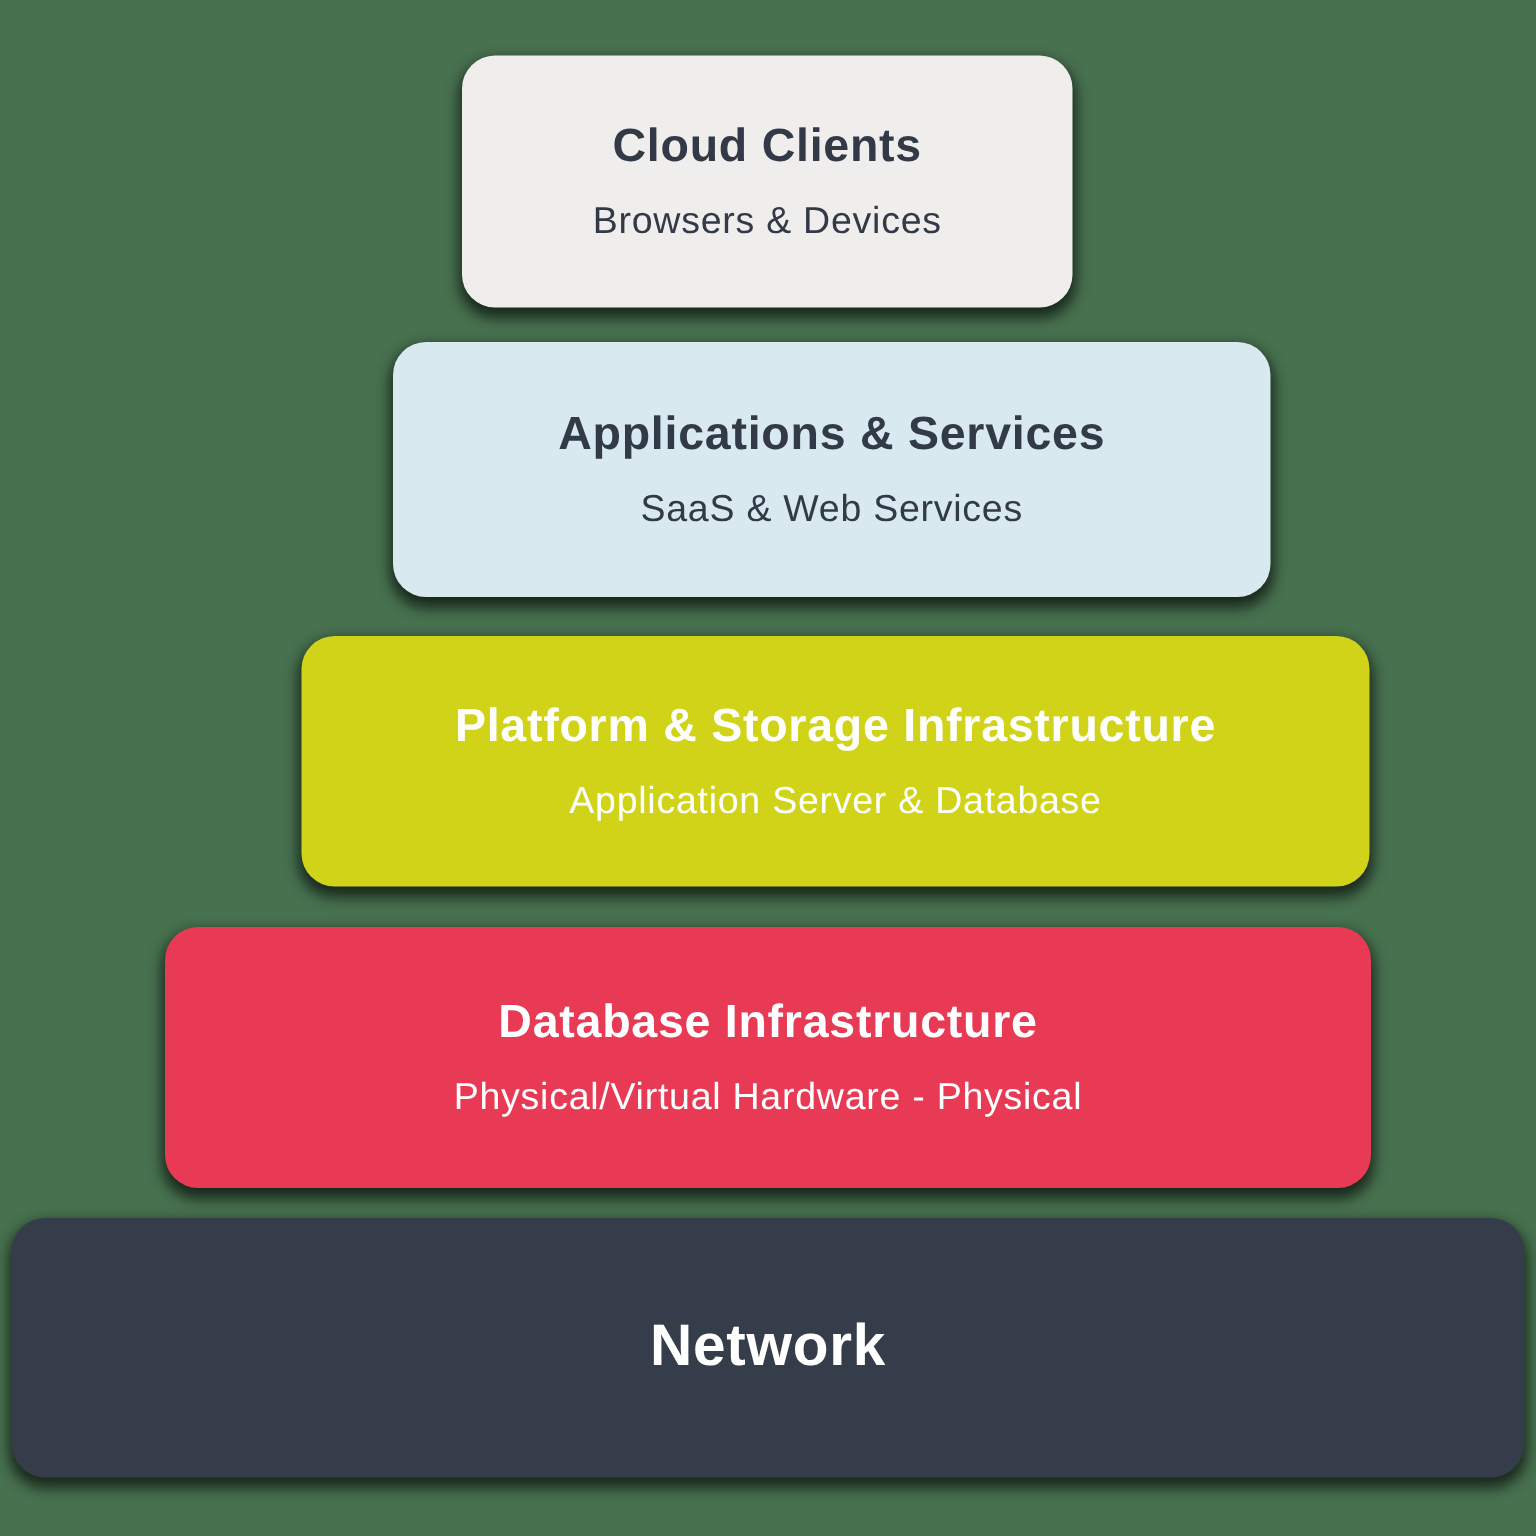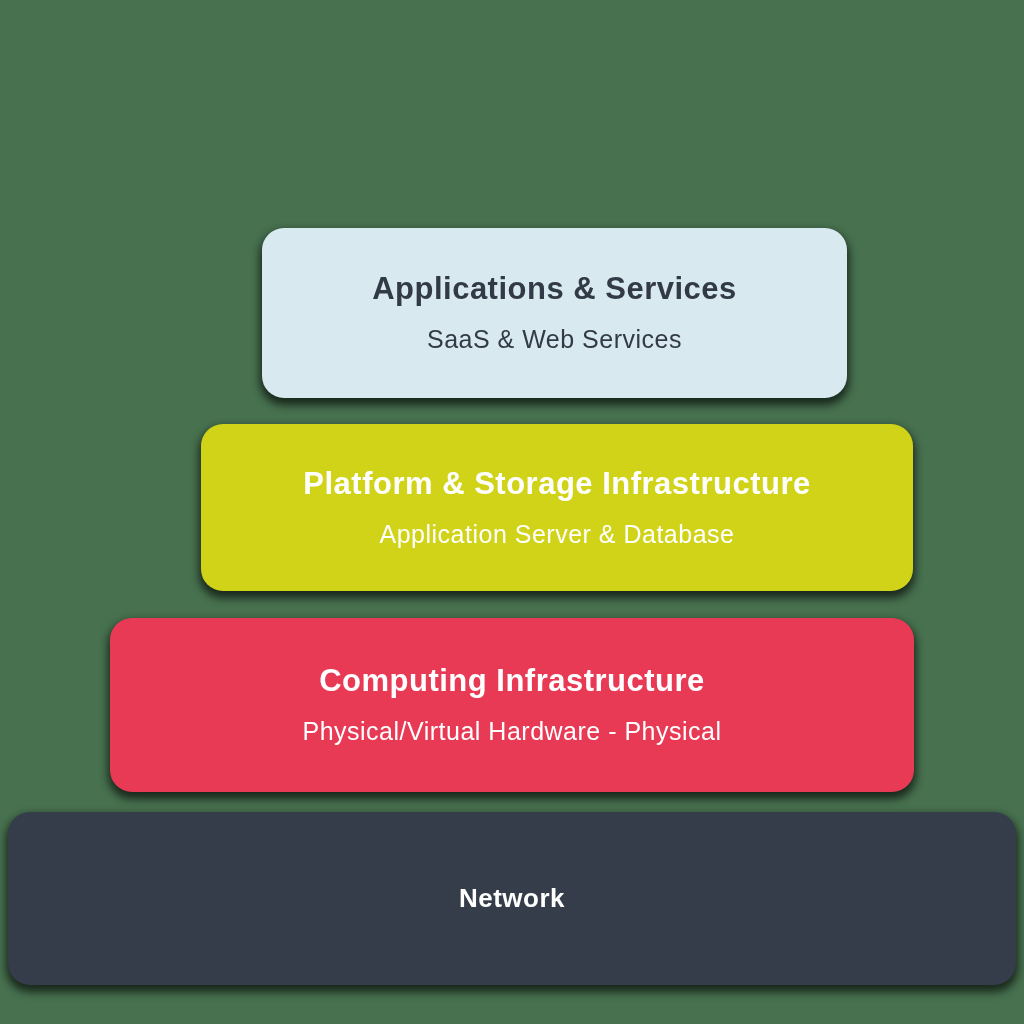--- a/index.html
+++ b/index.html
@@ -39,40 +39,44 @@
     font-weight: 400;
     letter-spacing: 0.5px;
     line-height: 1.1;
   }
   
   .layer-0 { left: 308px; top: 37px;  width: 407px;  height: 168px; }
   .layer-1 { left: 262px; top: 228px; width: 585px;  height: 170px; }
   .layer-2 { left: 201px; top: 424px; width: 712px;  height: 167px; }
   .layer-3 { left: 110px; top: 618px; width: 804px;  height: 174px; }
   .layer-4 { left: 8px;   top: 812px; width: 1008px; height: 173px; }
-  .layer-4 .layer-title { font-size: 26px; }
+  .layer-4 .layer-title { font-size: 39px; }
 </style>
 </head>
 <body>
 
 <div class="canvas" style="background: rgb(71, 113, 79);">
 
+  <div class="layer layer-0" style="background: rgb(239, 238, 236); color: rgb(51, 58, 71);">
+    <div class="layer-title">Cloud Clients</div>
+    <div class="layer-subtitle">Browsers &amp; Devices</div>
+  </div>
 
   <div class="layer layer-1" style="background: rgb(216, 234, 239); color: rgb(51, 58, 71);">
     <div class="layer-title">Applications &amp; Services</div>
     <div class="layer-subtitle">SaaS &amp; Web Services</div>
   </div>
 
   <div class="layer layer-2" style="background: rgb(209, 211, 25); color: rgb(255, 255, 255);">
     <div class="layer-title">Platform &amp; Storage Infrastructure</div>
     <div class="layer-subtitle">Application Server &amp; Database</div>
   </div>
 
   <div class="layer layer-3" style="background: rgb(232, 58, 85); color: rgb(255, 255, 255);">
-    <div class="layer-title">Computing Infrastructure</div>
+    <div class="layer-title">Database Infrastructure</div>
     <div class="layer-subtitle">Physical/Virtual Hardware - Physical</div>
   </div>
 
   <div class="layer layer-4" style="background: rgb(53, 61, 74); color: rgb(255, 255, 255);">
     <div class="layer-title">Network</div>
   </div>
 
 </div>
 
 </body></html>

